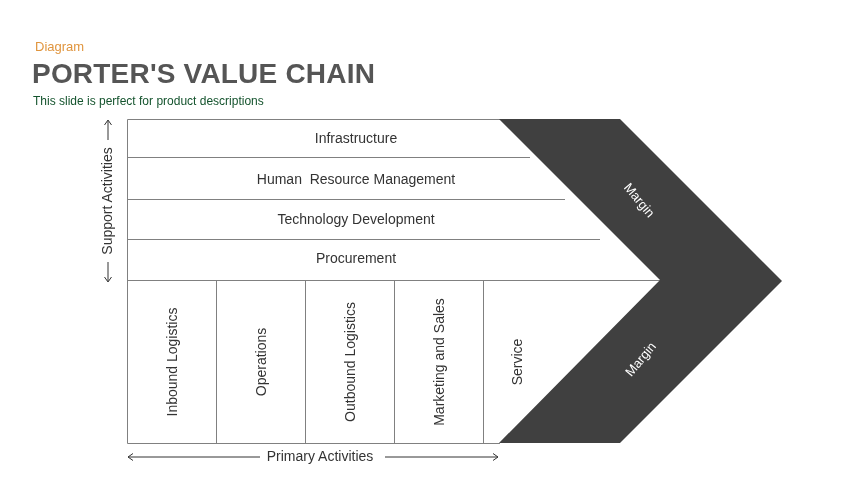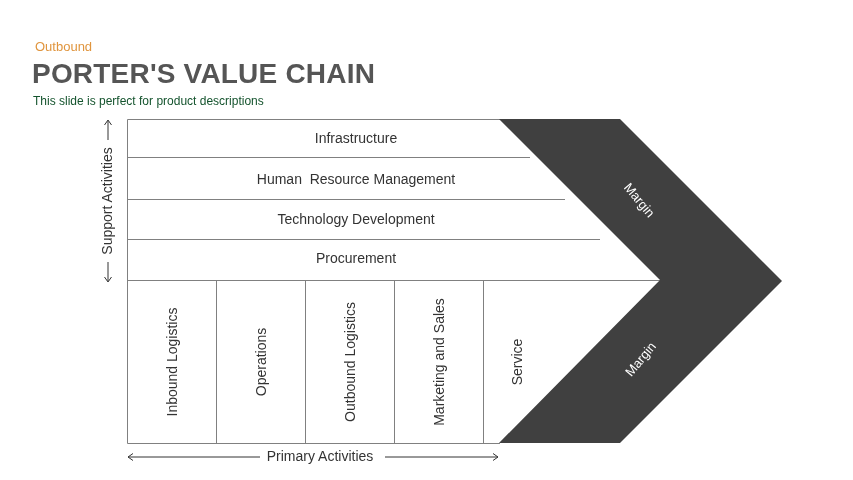--- a/index.html
+++ b/index.html
@@ -14,21 +14,21 @@
 
   svg.diagram { position: absolute; left: 0; top: 0; }
   .row-label { font-size: 14px; fill: #333333; }
   .col-label { font-size: 14px; fill: #333333; }
   .margin-label { font-size: 13px; fill: #ffffff; }
   .axis-label { font-size: 14px; fill: #333333; }
 </style>
 </head>
 <body>
 
-<div class="abs kicker">Outbound</div>
+<div class="abs kicker">Diagram</div>
 <div class="abs title">PORTER'S VALUE CHAIN</div>
 <div class="abs subtitle">This slide is perfect for product descriptions</div>
 
 <svg class="diagram" width="853" height="480" viewBox="0 0 853 480">
 
   <g stroke="#808080" stroke-width="1" fill="none">
     <rect x="127.5" y="119.5" width="540" height="324" fill="#ffffff" stroke="none"></rect>
     <line x1="127.5" y1="119.5" x2="127.5" y2="443.5"></line>
     <line x1="127.5" y1="119.5" x2="500" y2="119.5"></line>
     <line x1="127.5" y1="157.5" x2="530" y2="157.5"></line>

